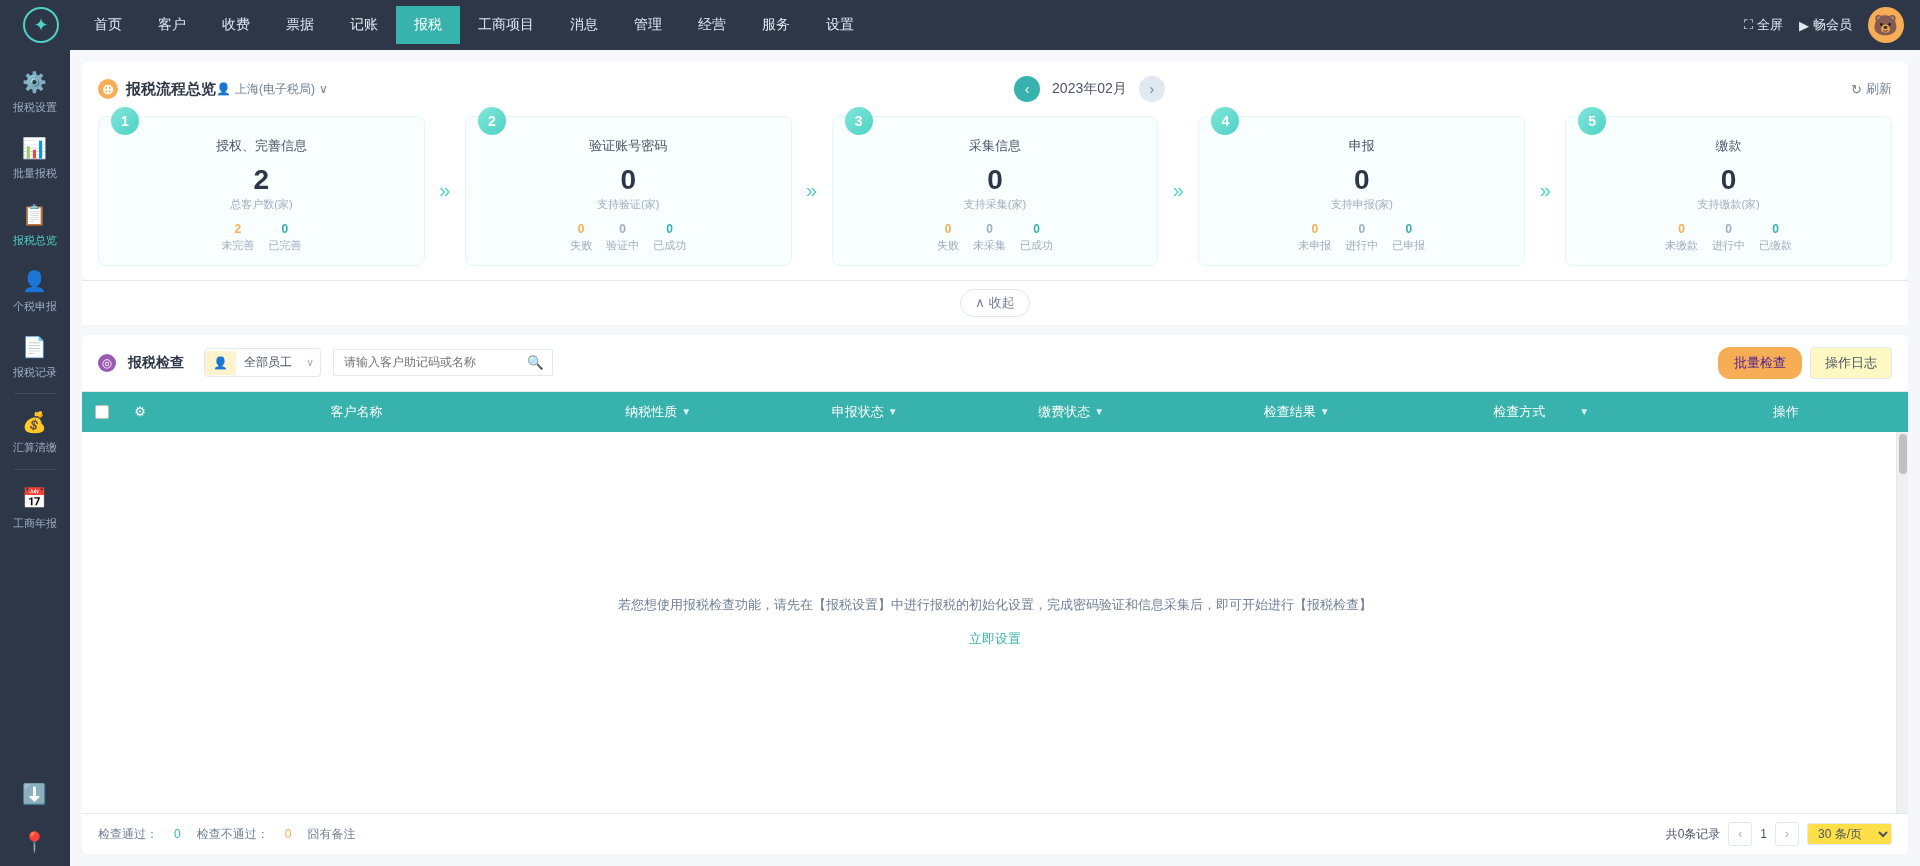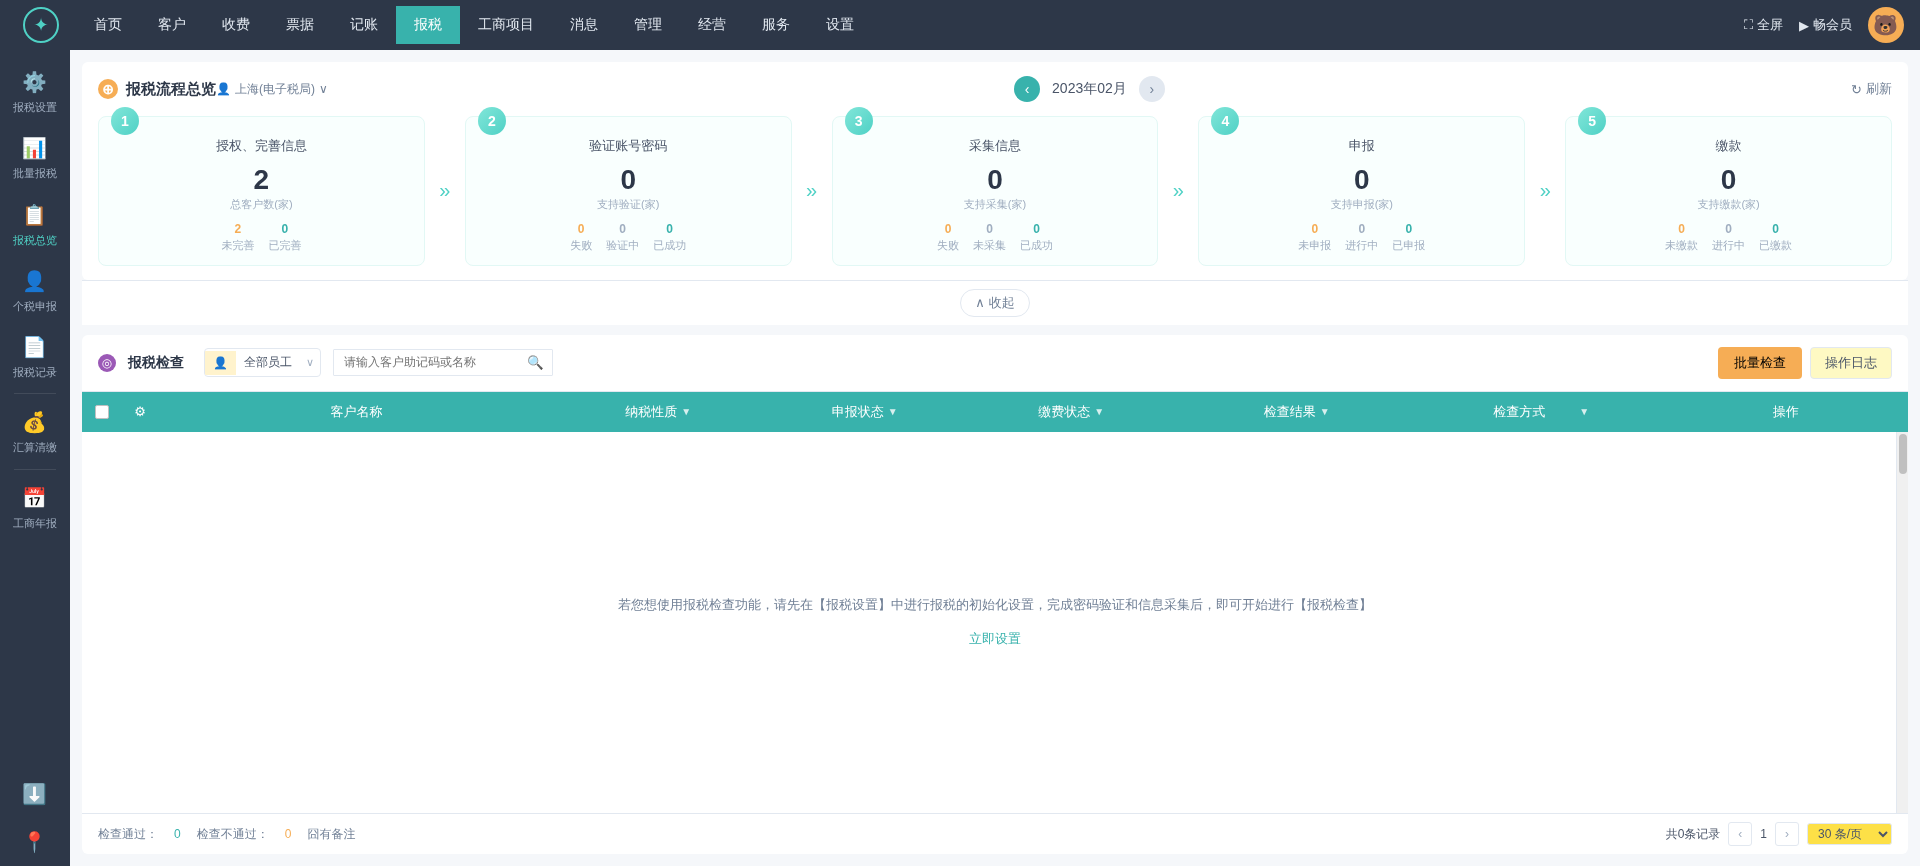--- a/index.html
+++ b/index.html
@@ -381,23 +381,23 @@
       cursor: pointer;
       color: #a0aec0;
     }
     .header-right {
       margin-left: auto;
       display: flex;
       gap: 8px;
     }
     .batch-check-btn {
       background: #f6ad55;
-      color: #000000;
+      color: #4c1d95;
       border: none;
-      border-radius: 4px;
+      border-radius: 12px;
       padding: 0 16px;
       cursor: pointer;
       font-size: 13px;
     }
     .op-log-btn {
       background: #fef9c3;
       color: #4a5568;
       border: 1px solid #e2e8f0;
       border-radius: 4px;
       padding: 6px 14px;

